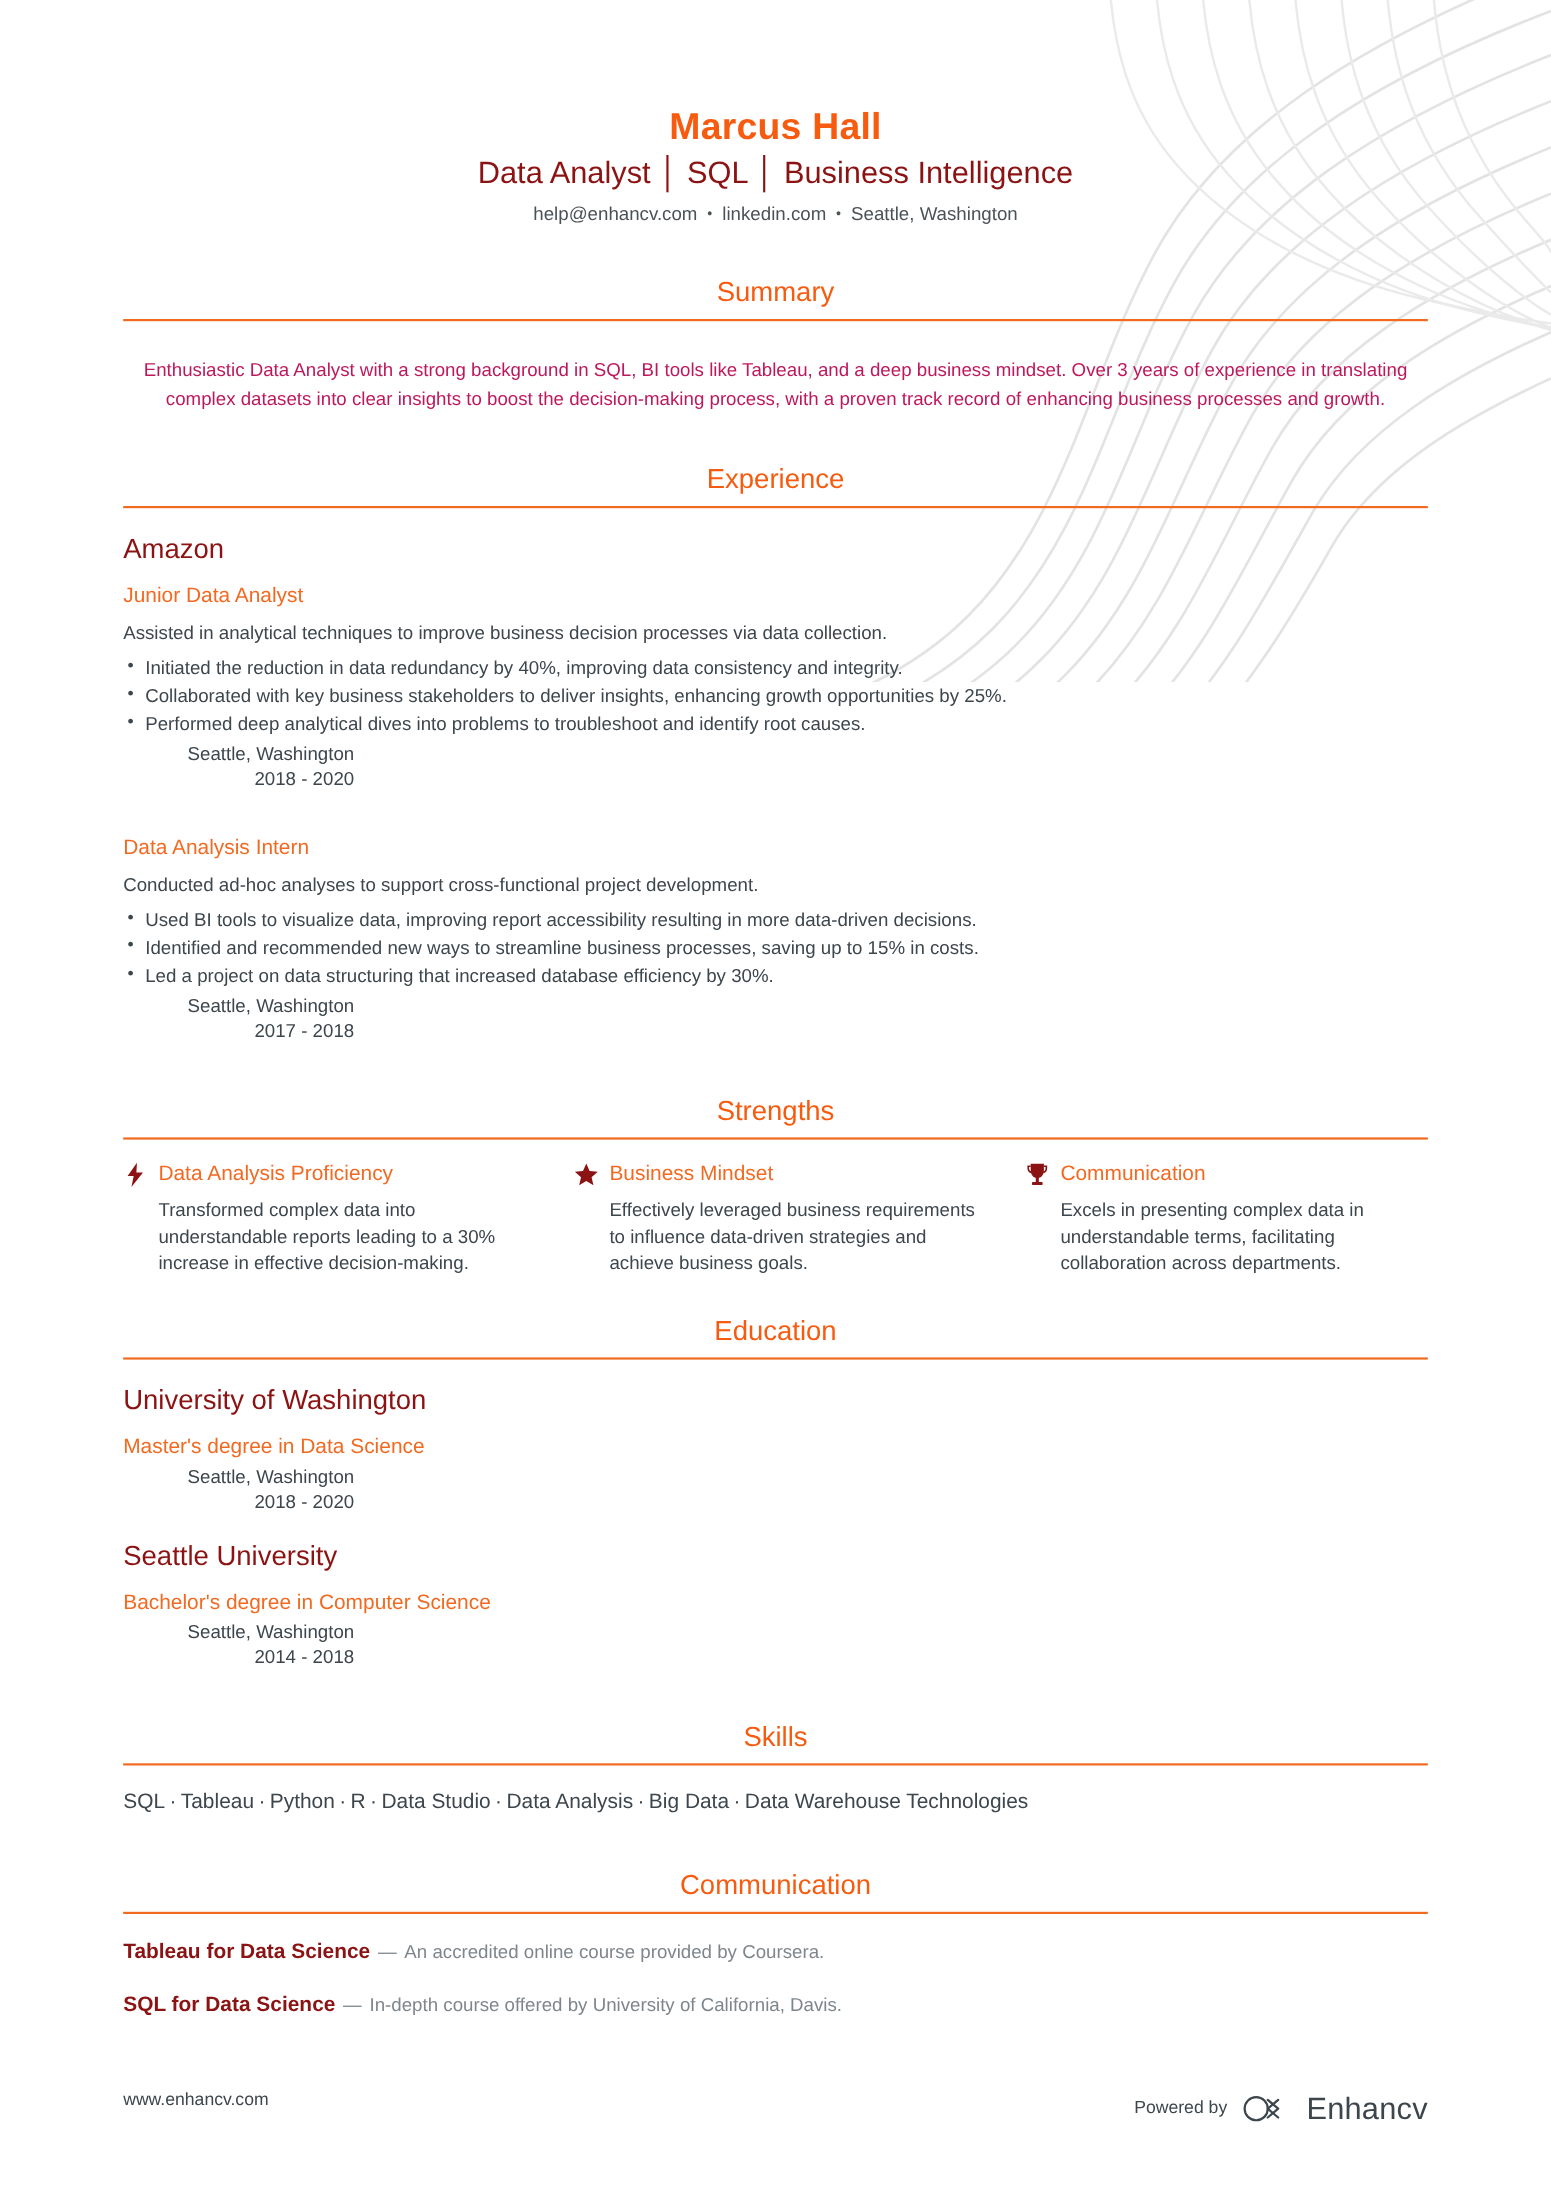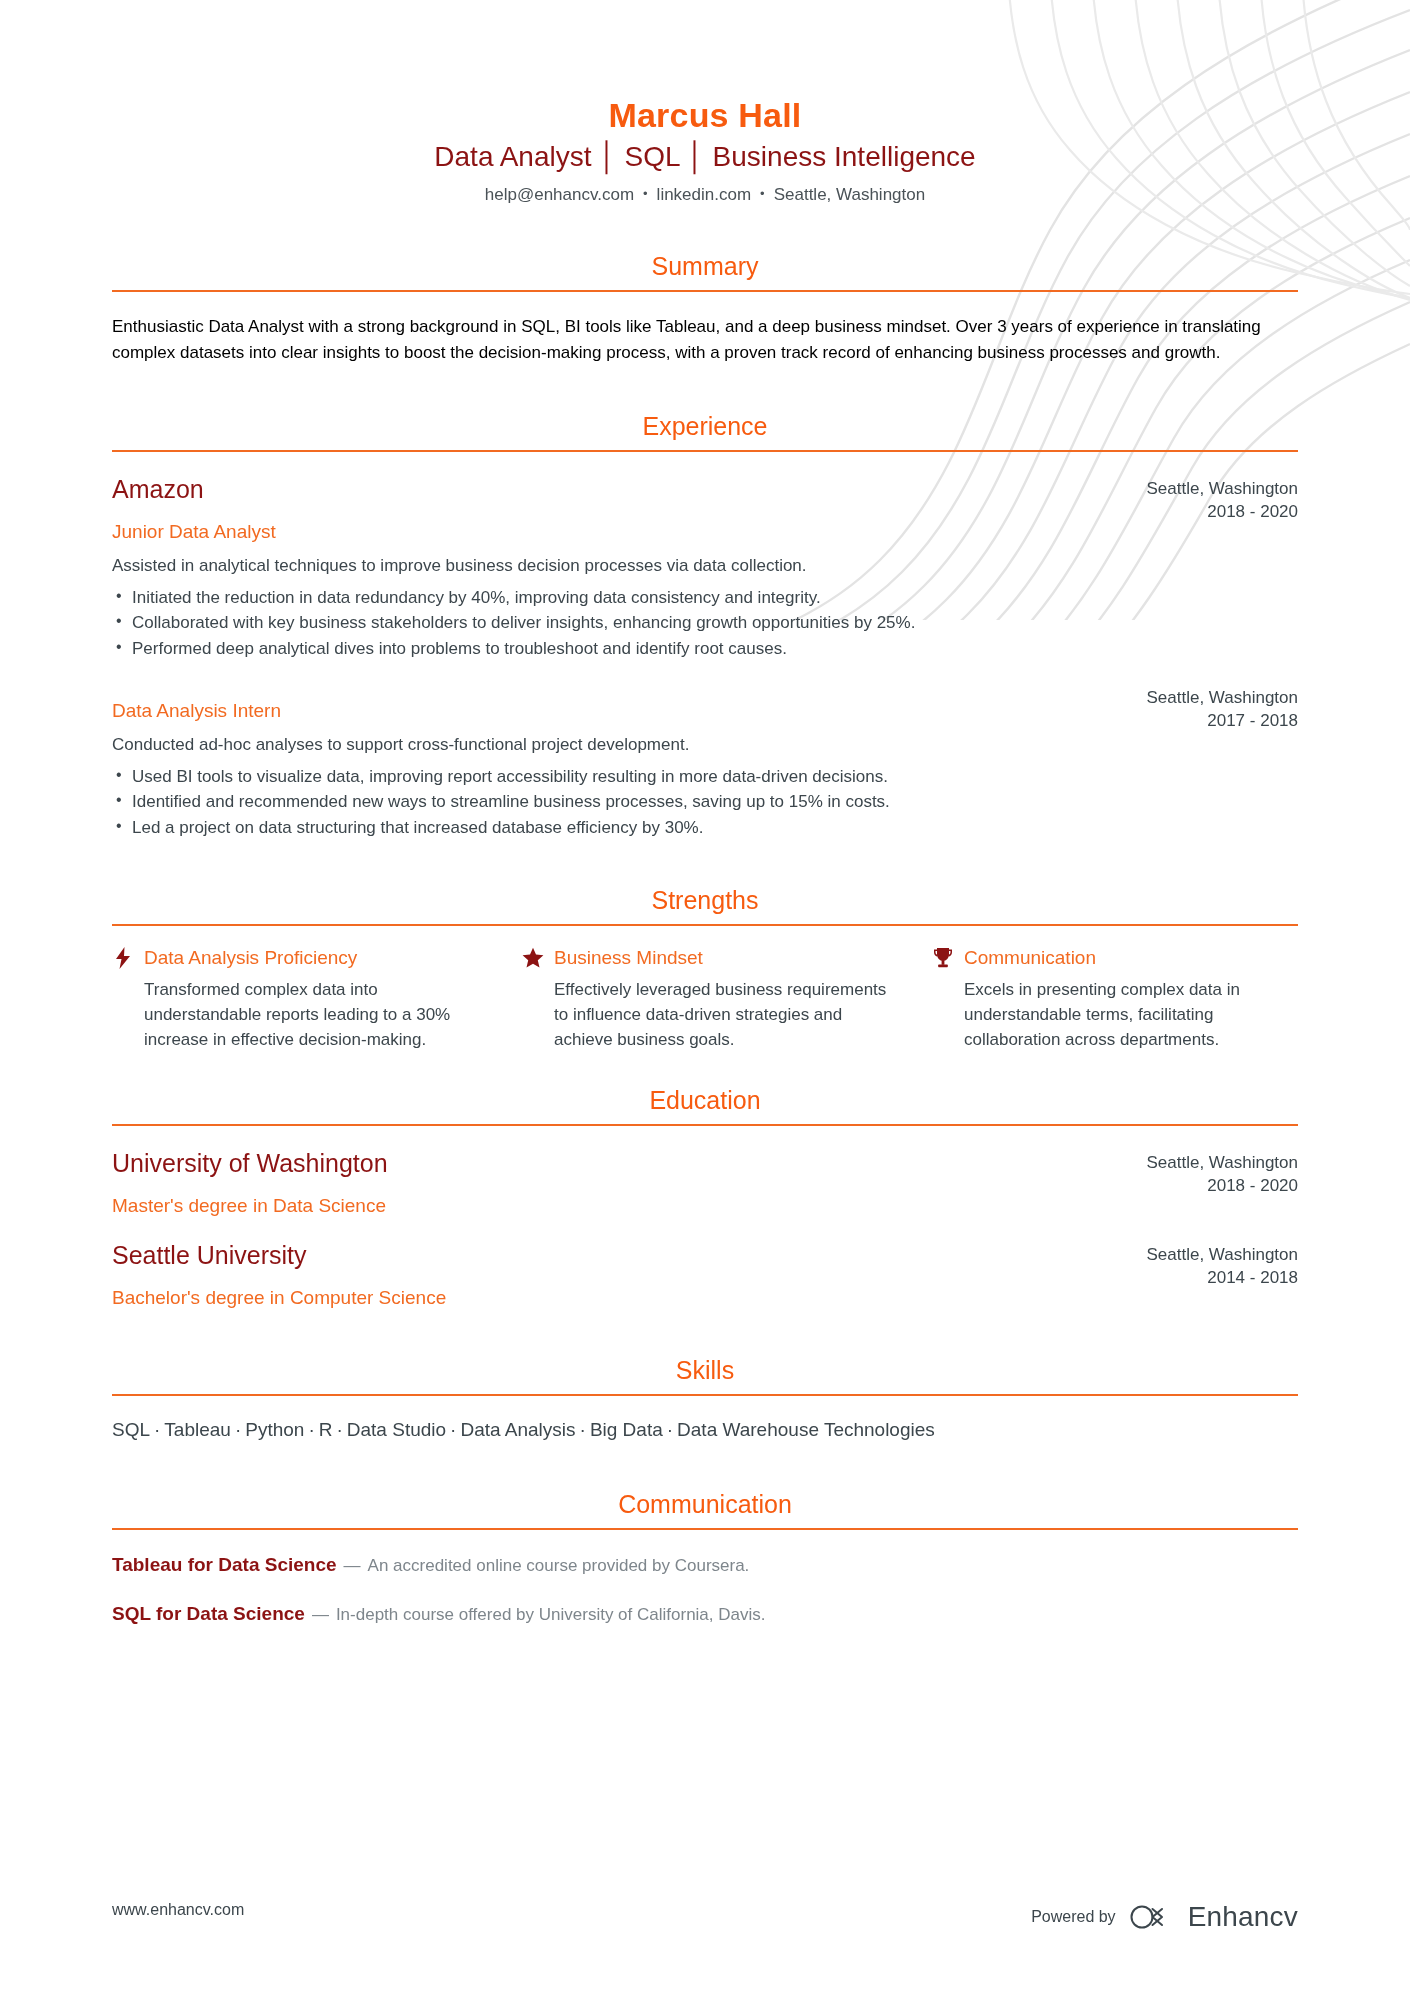--- a/index.html
+++ b/index.html
@@ -75,28 +75,28 @@
   }
   .section-rule {
     height: 2px;
     background: #f26a21;
     width: 100%;
   }
 
   
   .summary-text {
     font-size: 17px;
-    color: #000000;
+    color: #be185d;
     line-height: 1.55;
-    margin-top: 22px;
-    text-align: left;
-  }
-
-  
-  .entry { margin-top: 22px; display: flex; }
+    margin-top: 32px;
+    text-align: center;
+  }
+
+  
+  .entry { margin-top: 22px; display: flex; flex-direction: column; }
   .entry-main { flex: 1 1 auto; padding-right: 26px; }
   .entry-side {
     flex: 0 0 auto;
     width: 210px;
     text-align: right;
     font-size: 17px;
     color: #3c464c;
     line-height: 1.35;
     padding-top: 4px;
   }

